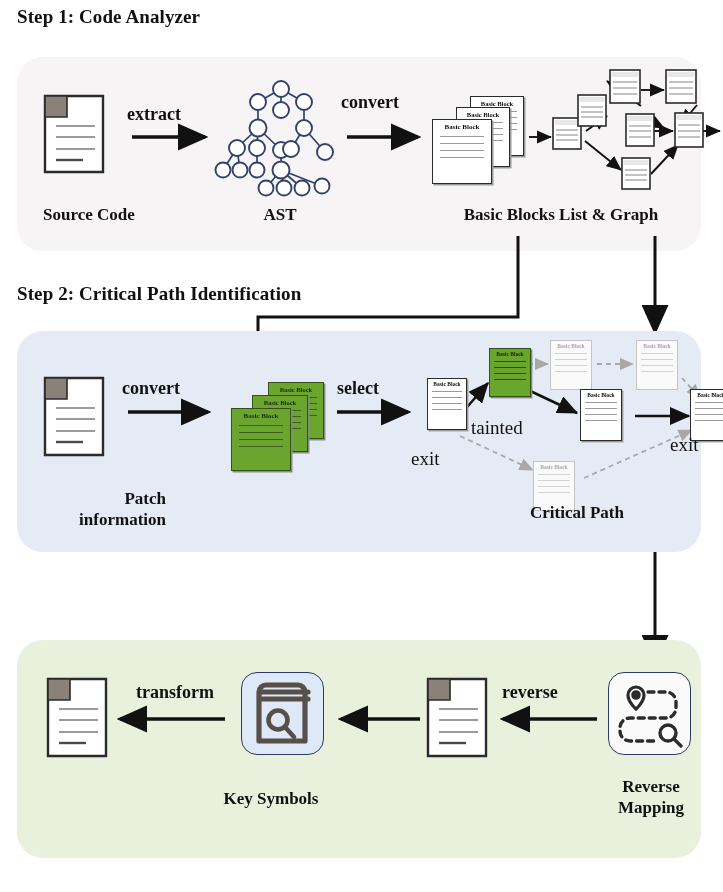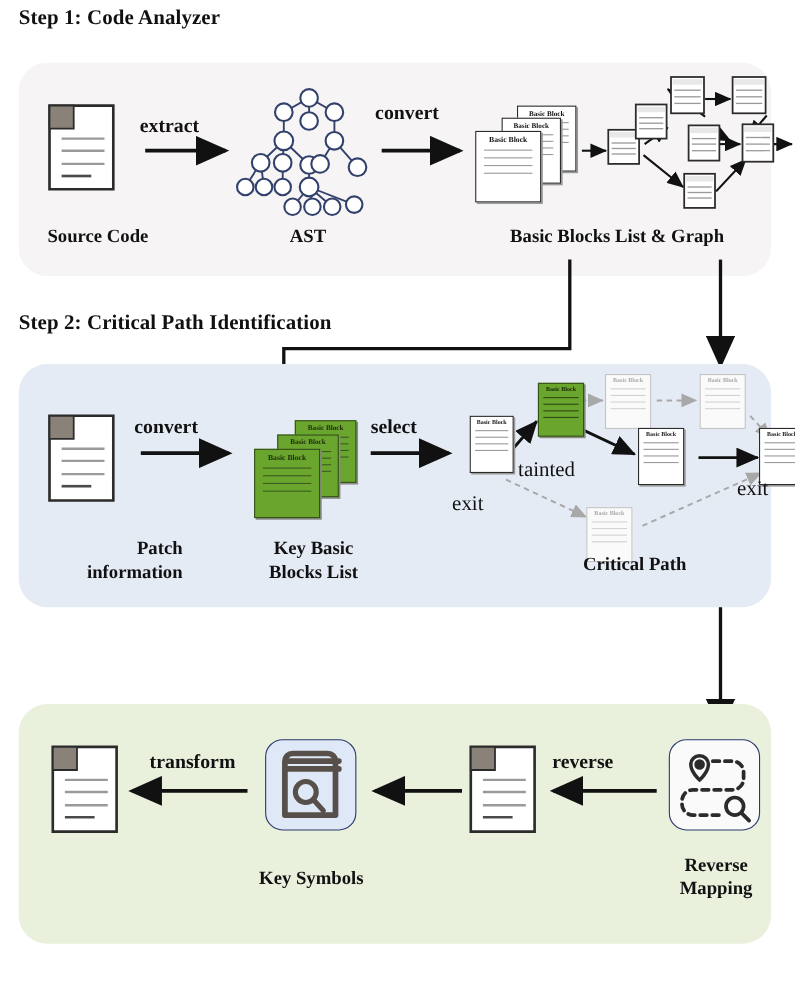--- a/index.html
+++ b/index.html
@@ -247,22 +247,20 @@
       <div style="margin:5px 6px 0;border-top:1.5px solid #3d5c1e;"></div>
     </div>
     <div class="bb" style="left:231px;top:408px;width:58px;height:61px;background:#6aa52e;border:1.9px solid #35511a;box-shadow:1.5px 1.5px 0 #8a8a8a;">
       <div style="font-family:'Liberation Serif',serif;font-weight:bold;font-size:7px;text-align:center;margin-top:3px;color:#1d2b0c;">Basic Block</div>
       <div style="margin:5px 7px 0;border-top:1.7px solid #3d5c1e;"></div>
       <div style="margin:6px 7px 0;border-top:1.7px solid #3d5c1e;"></div>
       <div style="margin:6px 7px 0;border-top:1.7px solid #3d5c1e;"></div>
       <div style="margin:6px 7px 0;border-top:1.7px solid #3d5c1e;"></div>
     </div>
   </div>
-  <div class="cap" style="left:196px;top:489px;width:178px;">Key Basic
-Blocks List</div>
 
   <div class="op" style="left:337px;top:378px;">select</div>
   <svg width="723" height="892" style="pointer-events:none;">
     <line x1="337" y1="412" x2="408" y2="412" stroke="#111111" stroke-width="3.4" marker-end="url(#ah)"></line>
   </svg>
 
   <svg width="723" height="892" style="pointer-events:none;">
 
     <g stroke="#a8a8a8" stroke-width="1.8" fill="none" stroke-dasharray="5,4">
       <line x1="519" y1="364" x2="548" y2="364" marker-end="url(#ah-gray)"></line>
@@ -368,21 +366,21 @@
     <g stroke="#574f49" stroke-width="5.2" fill="none" stroke-linecap="round" stroke-linejoin="round">
       <path d="M262,692 h46"></path>
       <path d="M262,699 h46"></path>
       <path d="M259,704 v37 h46 v-49 a7,7 0 0 0 -7,-7 h-32 a7,7 0 0 0 -7,7 z"></path>
     </g>
     <g stroke="#574f49" stroke-width="4.6" fill="none">
       <circle cx="278" cy="720" r="9.5"></circle>
       <line x1="285" y1="727" x2="294" y2="737" stroke-linecap="round"></line>
     </g>
   </svg>
-  <div class="cap" style="left:196px;top:789px;width:174px;">Key Symbols</div>
+  <div class="cap" style="left:184px;top:789px;width:174px;">Key Symbols</div>
 
   <svg width="723" height="892" style="pointer-events:none;">
     <line x1="420" y1="719" x2="341" y2="719" stroke="#111111" stroke-width="3.4" marker-end="url(#ah)"></line>
   </svg>
 
   <svg width="723" height="892" style="pointer-events:none;">
     <g>
       <polygon points="428,679 486,679 486,756 428,756" fill="#ffffff" stroke="#2b2b2b" stroke-width="2.4"></polygon>
       <polygon points="428,679 450,679 450,700 428,700" fill="#8a8279" stroke="#2b2b2b" stroke-width="1.6"></polygon>
       <line x1="439" y1="709" x2="478" y2="709" stroke="#9a9a9a" stroke-width="2.2"></line>

